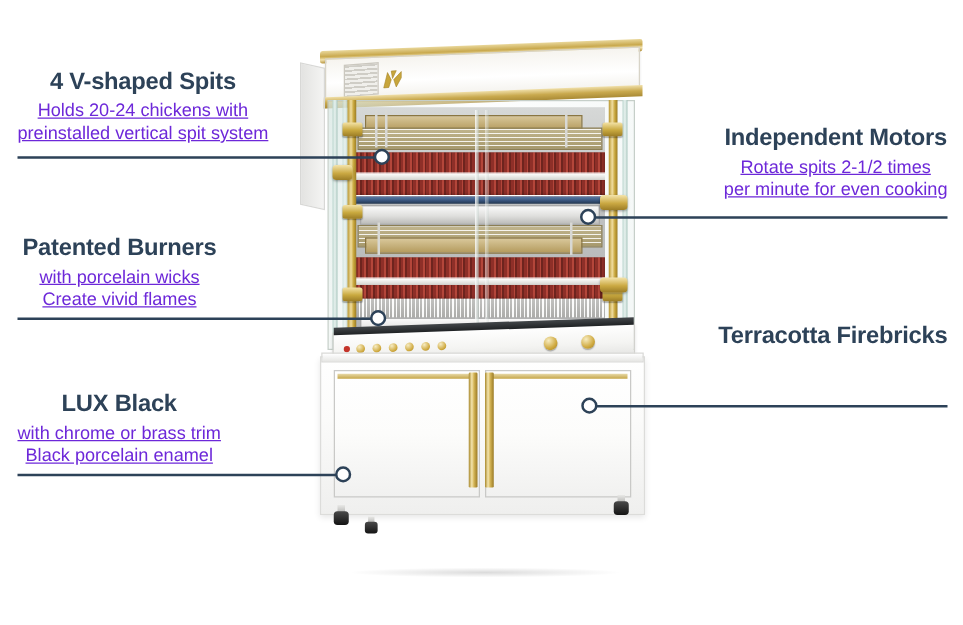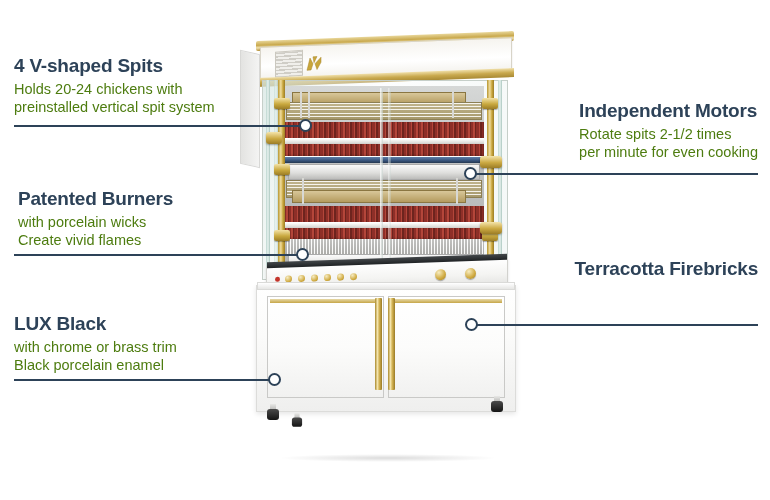--- a/index.html
+++ b/index.html
@@ -19,27 +19,28 @@
     font-weight:bold;
     font-size:19px;
     line-height:22px;
     color:#2d4258;
     letter-spacing:-0.2px;
     white-space:nowrap;
   }
   .callout .desc{
     font-size:14.5px;
     line-height:18px;
-    color:#4d7c0f;
+    color:#6d28d9;
     margin-top:3px;
     white-space:nowrap;
+    text-decoration:underline;
   }
   .callout .desc div{white-space:nowrap;}
-  .callout.right{text-align:left;}
-  .callout.left{text-align:left;}
+  .callout.right{text-align:center;}
+  .callout.left{text-align:center;}
 
   
   .lead{position:absolute;height:2px;background:#2d4258;}
   .dot{
     position:absolute;width:13px;height:13px;border-radius:50%;
     background:#ffffff;border:2.4px solid #2d4258;box-sizing:border-box;
   }
 
   
   #product{position:absolute;left:248px;top:42px;width:280px;height:420px;}

